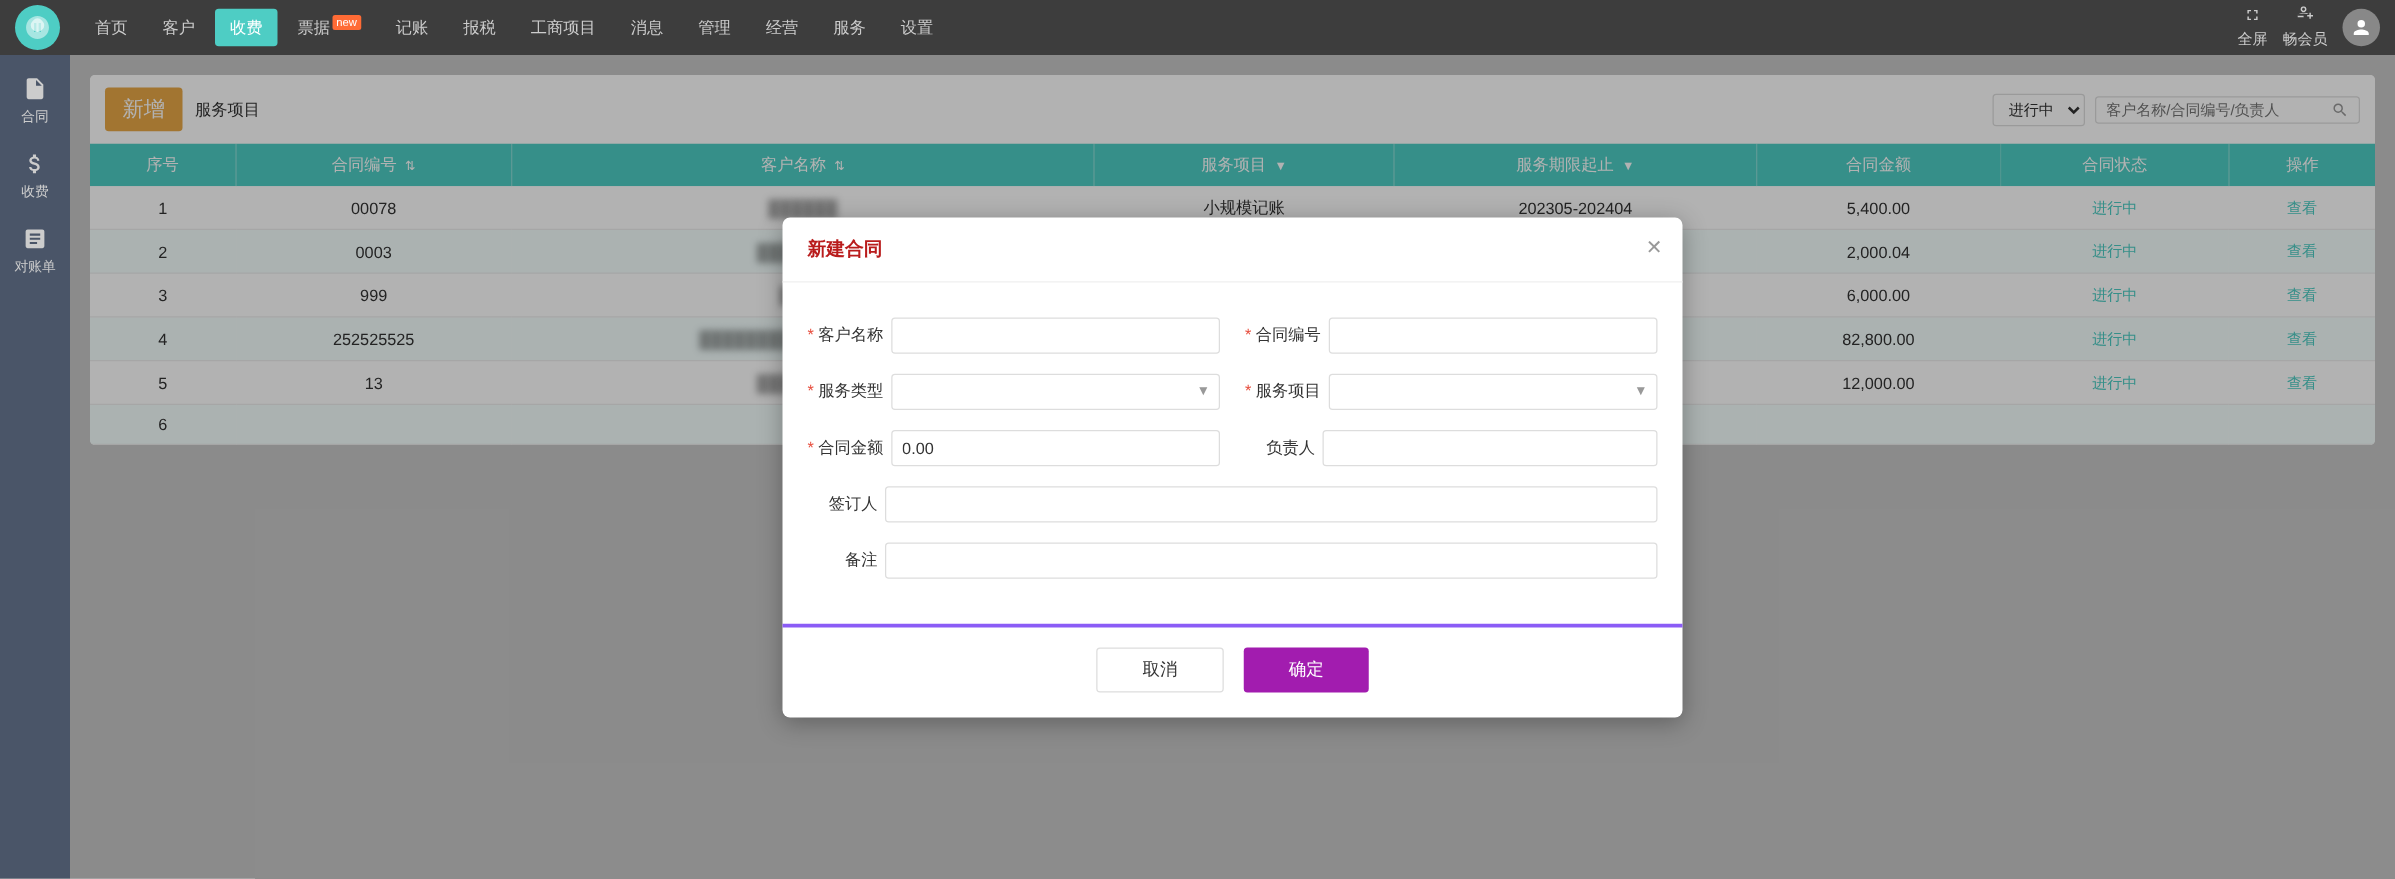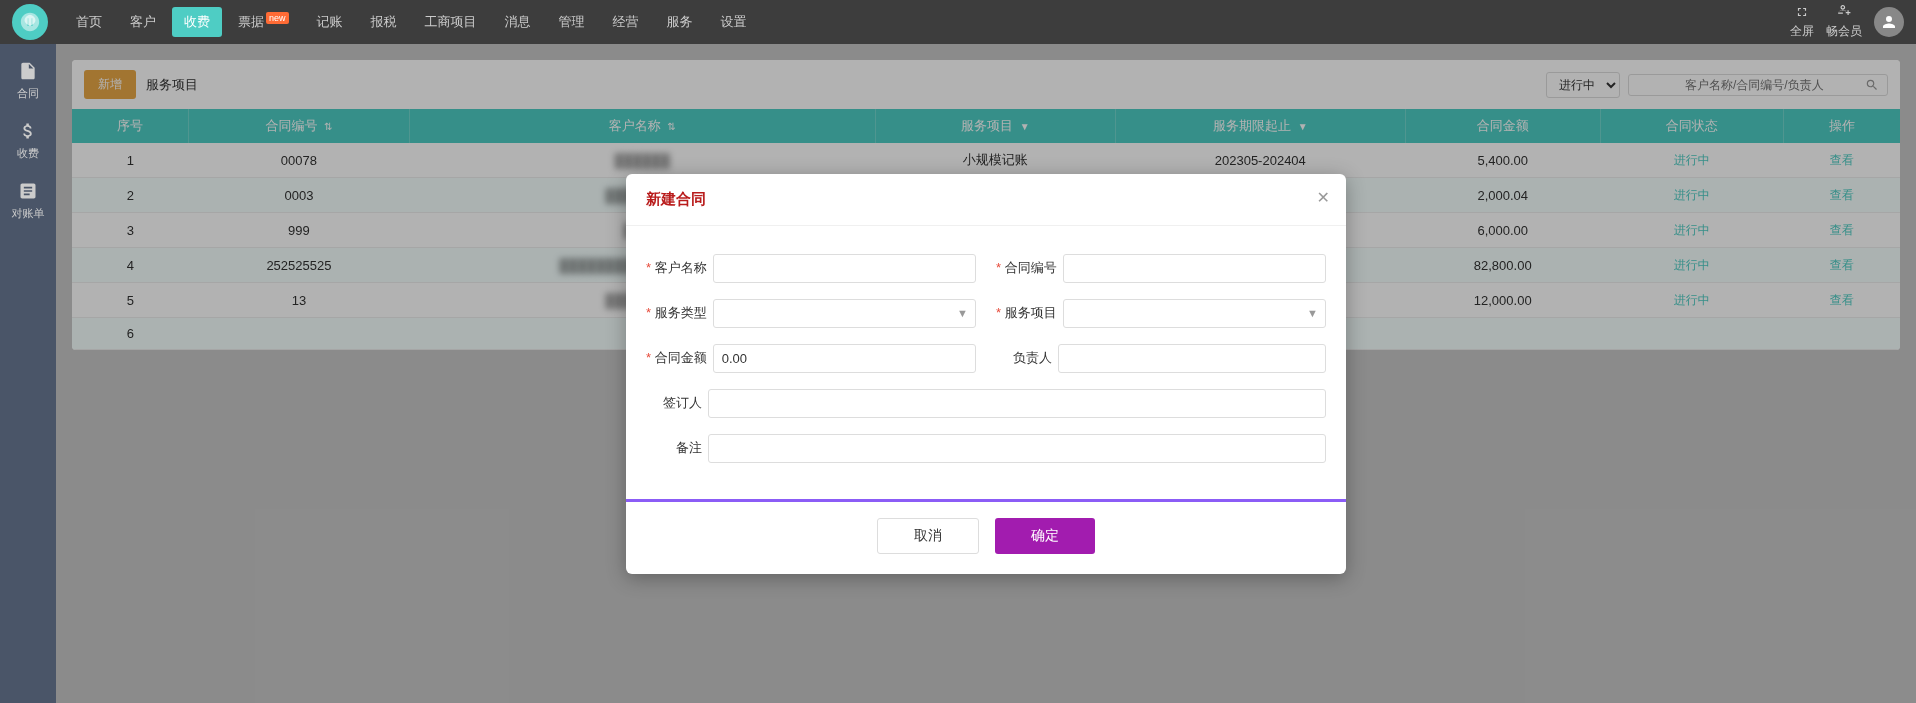--- a/index.html
+++ b/index.html
@@ -104,21 +104,21 @@
       gap: 10px;
       background: #fff;
     }
     .btn-new {
       background: #e8a847;
       color: #fff;
       border: none;
       padding: 6px 14px;
       border-radius: 3px;
       cursor: pointer;
-      font-size: 12px;
+      font-size: 17px;
     }
     .toolbar-label {
       color: #333;
       font-size: 13px;
     }
     .toolbar-right {
       margin-left: auto;
       display: flex;
       align-items: center;
       gap: 8px;
@@ -139,21 +139,20 @@
       border-radius: 3px;
       padding: 3px 8px;
       background: #fff;
     }
     .search-input-wrapper input {
       border: none;
       outline: none;
       font-size: 12px;
       width: 180px;
       color: #4d7c0f;
-      margin-left: 48px;
     }
 
     
     .data-table { width: 100%; border-collapse: collapse; }
     .data-table thead tr { background: #4ecdc4; }
     .data-table thead th {
       color: #fff;
       padding: 8px 10px;
       text-align: center;
       font-weight: normal;

